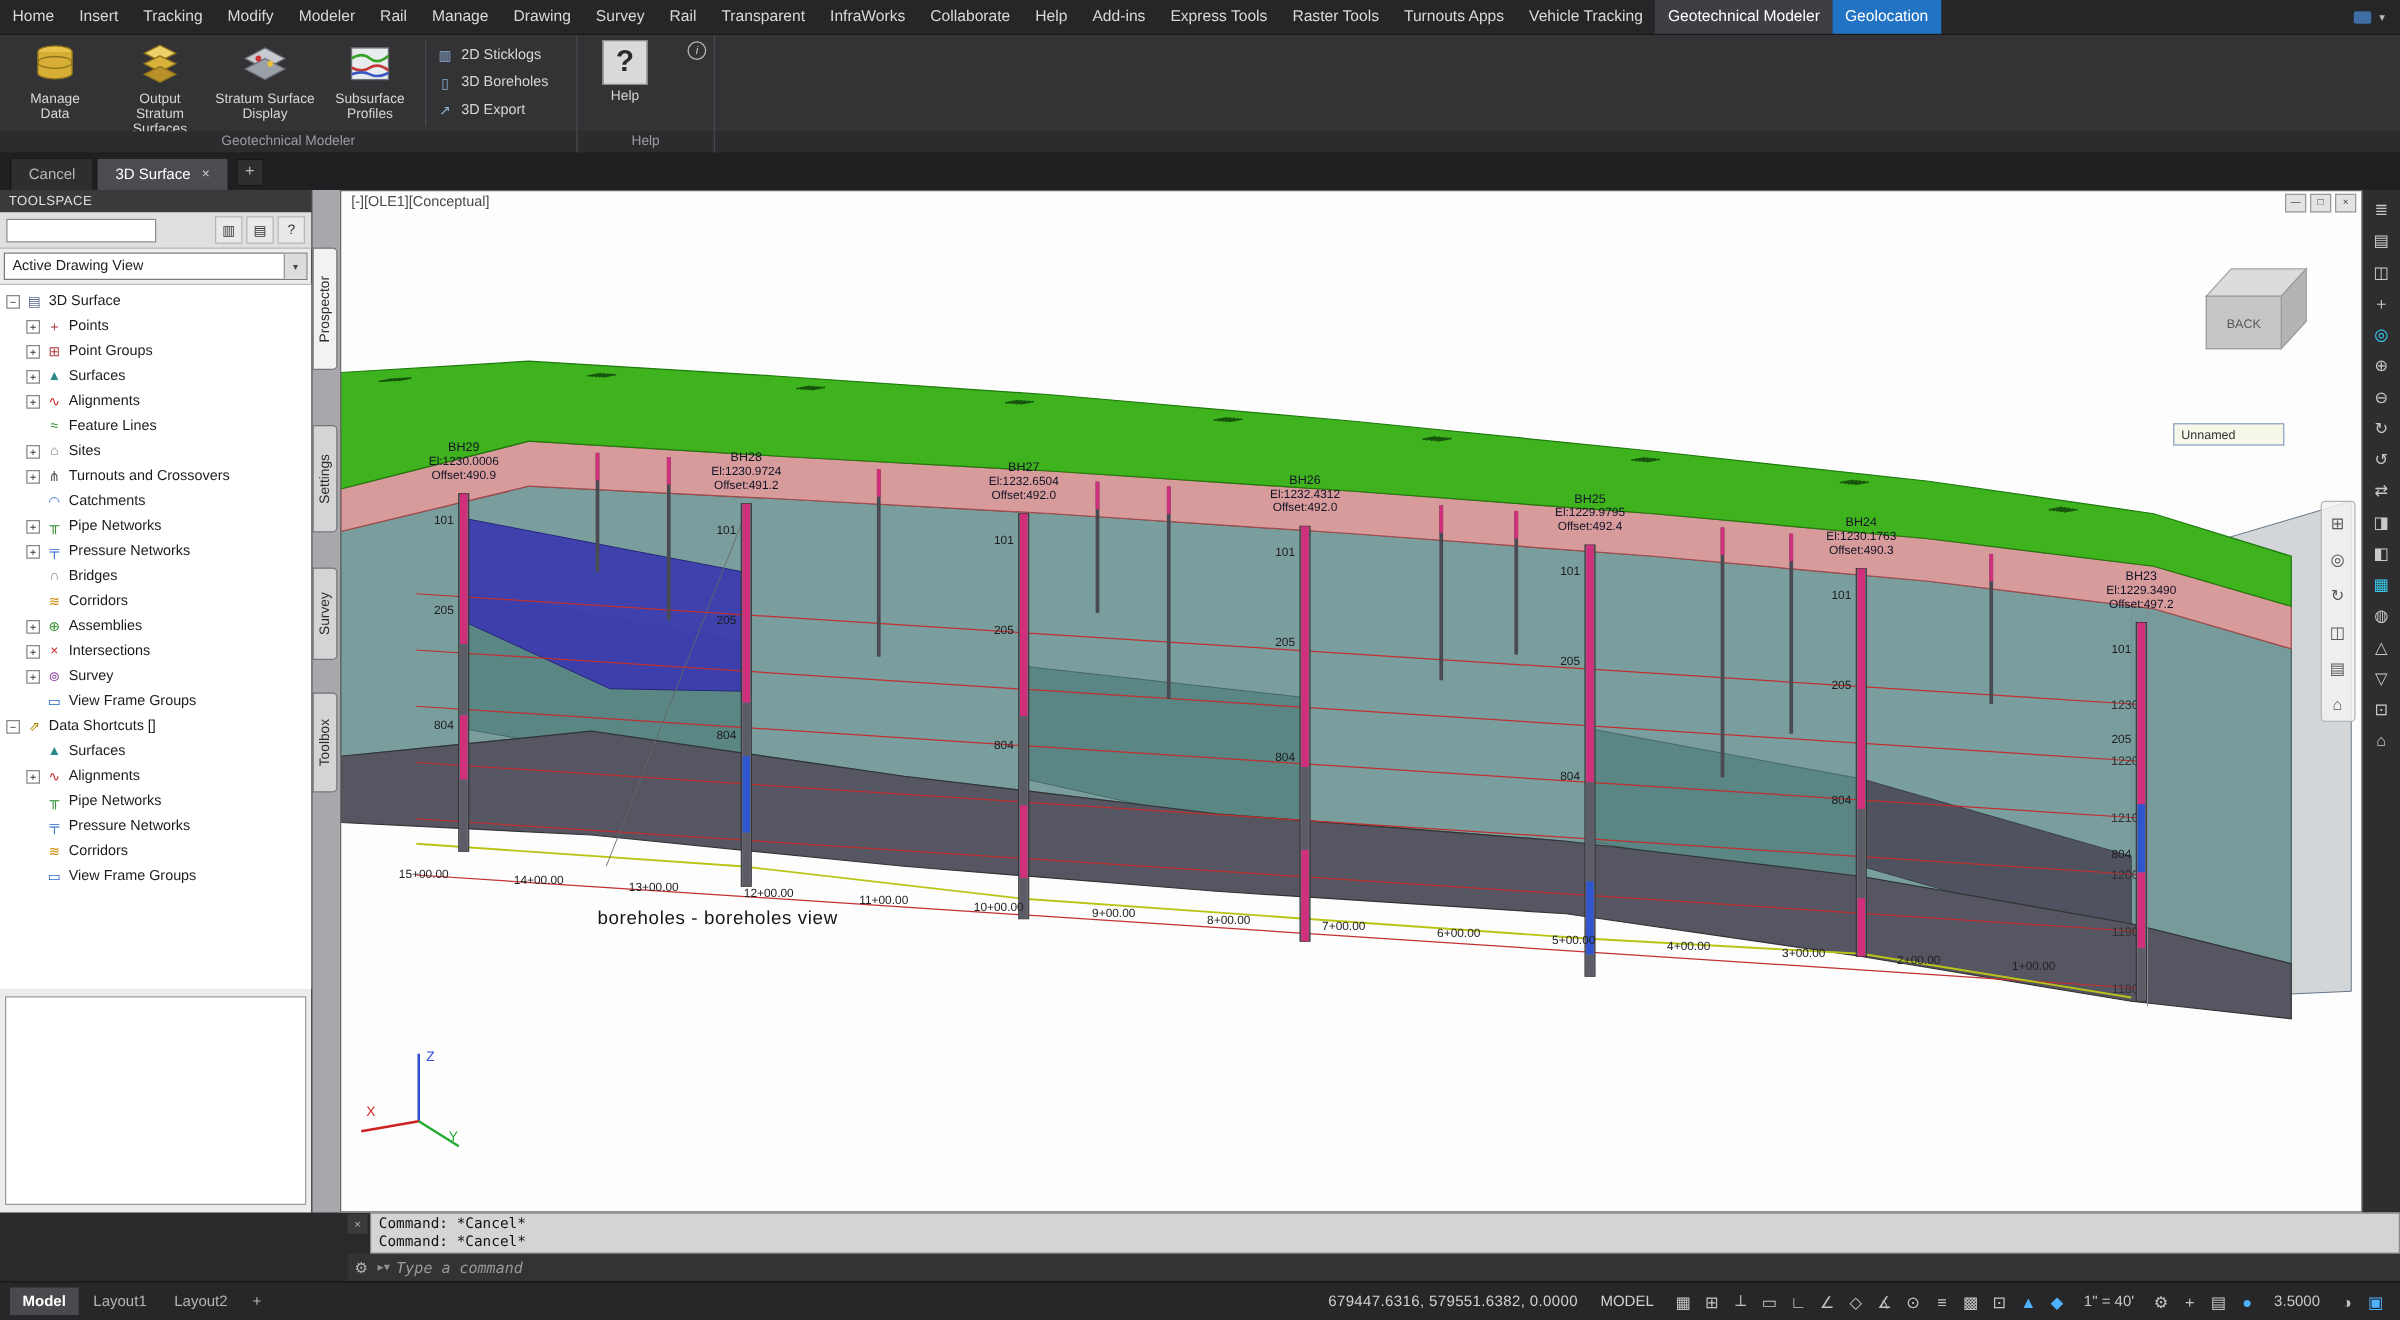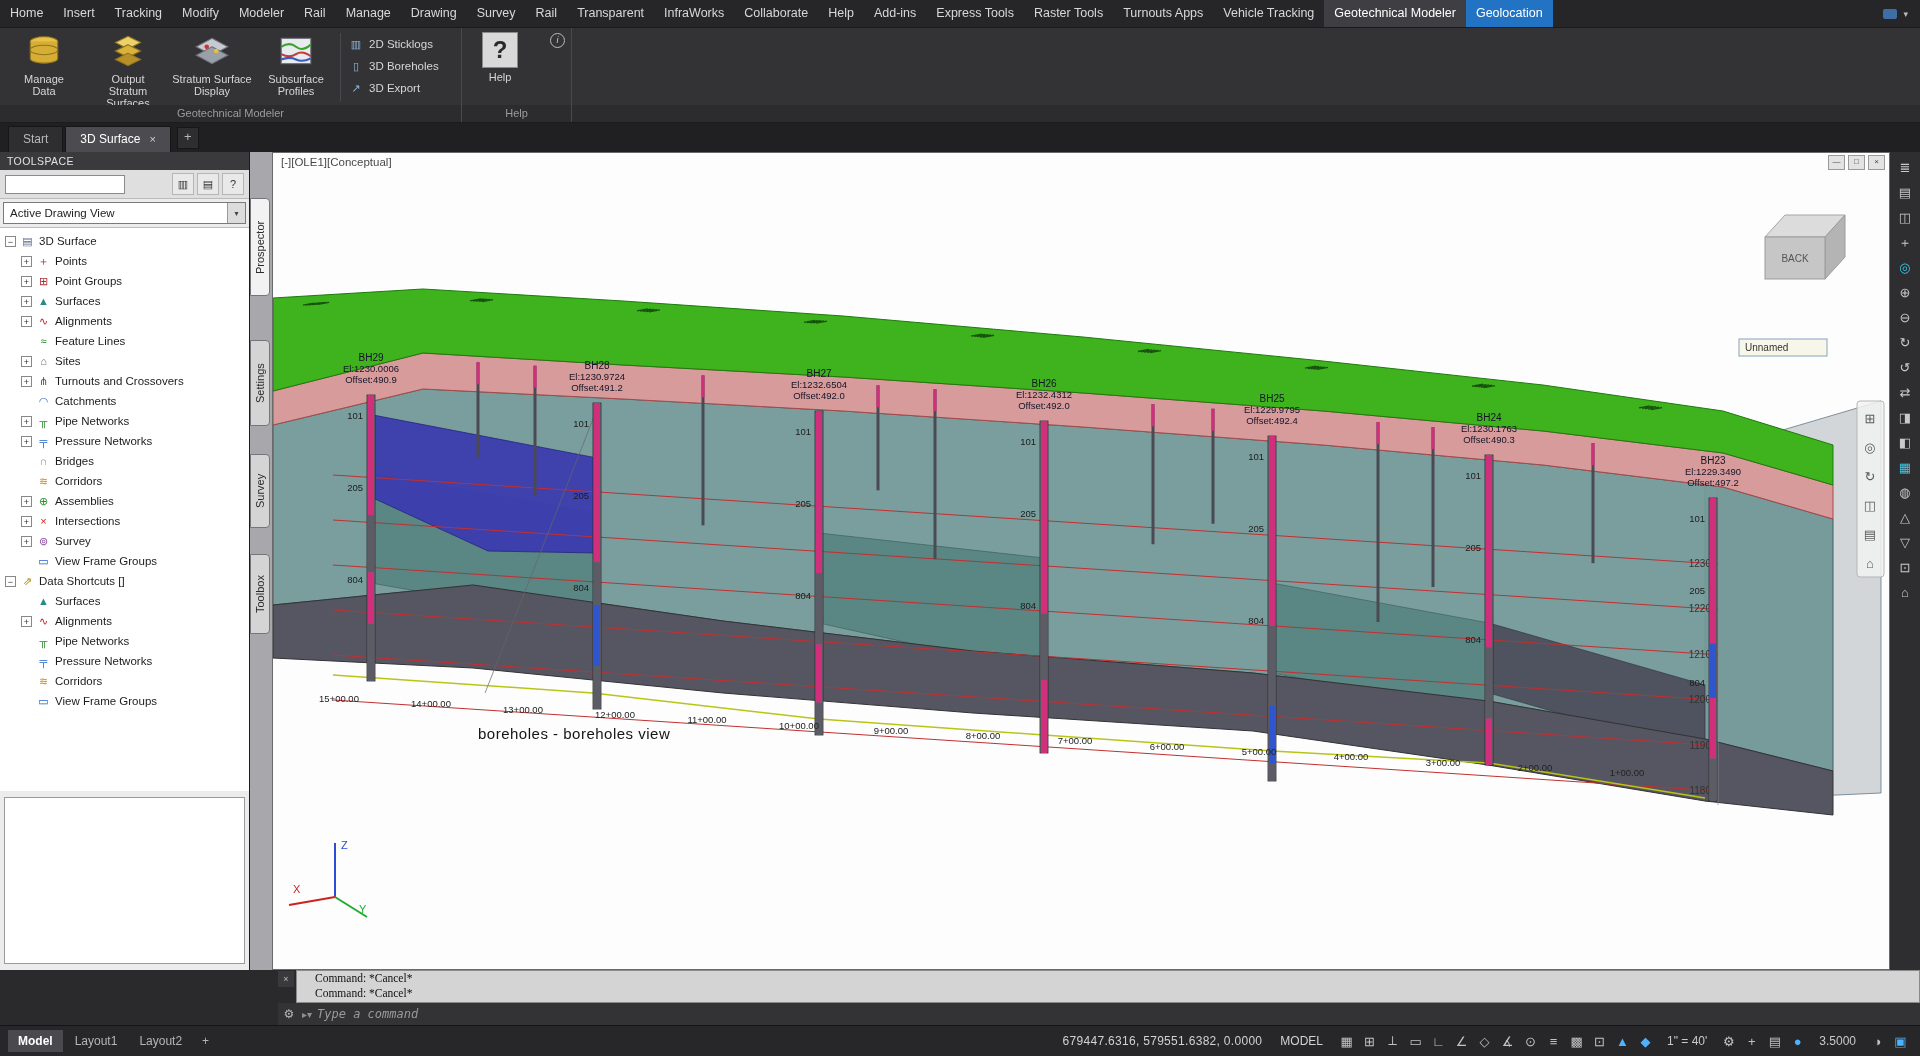--- a/index.html
+++ b/index.html
@@ -110,21 +110,21 @@
             color:#c9c9c9;font-size:13px;}
   .nav-icon.active{color:#39c8e8;}
 
   
   .cmd{position:absolute;left:278px;right:0;top:970px;height:55px;}
   .cmd-close{position:absolute;left:0;top:1px;width:16px;height:16px;background:#3a3a3d;color:#bbb;
              font-size:9px;text-align:center;line-height:16px;}
   .cmd-history{position:absolute;left:18px;right:0;top:0;height:33px;background:#d4d4d4;
                border:1px solid #8a8a8a;box-sizing:border-box;font-family:"DejaVu Sans Mono",monospace;
                font-size:11.5px;color:#111;}
-  .cmd-hline{height:15px;line-height:15px;padding-left:18px;font-family:Liberation Serif, serif;}
+  .cmd-hline{height:15px;line-height:15px;padding-left:6px;}
   .cmd-input{position:absolute;left:0;right:0;top:33px;height:22px;background:#333336;display:flex;
              align-items:center;}
   .cmd-wrench{width:22px;text-align:center;color:#b5b5b5;font-size:12px;}
   .cmd-prompt{color:#8f8f8f;font-size:10px;margin:0 5px 0 2px;}
   .cmd-text{font-family:"DejaVu Sans Mono",monospace;font-style:italic;font-size:12px;color:#9a9a9a;}
 
   
   .statusbar{position:absolute;left:0;right:0;bottom:0;height:31px;background:#27272a;
              border-top:1px solid #151515;display:flex;align-items:center;font-size:12px;color:#c9c9c9;
              padding:0 8px;gap:2px;box-sizing:border-box;}
@@ -249,21 +249,21 @@
     <div class="panel-label-row">
       <div class="plabel g">Geotechnical Modeler</div>
       <div class="plabel h">Help</div>
     </div>
   </div>
 
   <div class="doctabs">
     <div class="dtabs" id="doctabs">
 
     <div class="dtab">
-          <span>Start</span>
+          <span>Cancel</span>
 
         </div>
         <div class="dtab active">
           <span>3D Surface</span>
           <span class="close">×</span>
         </div>
       </div>
     <div class="dtab-plus">+</div>
   </div>
 

